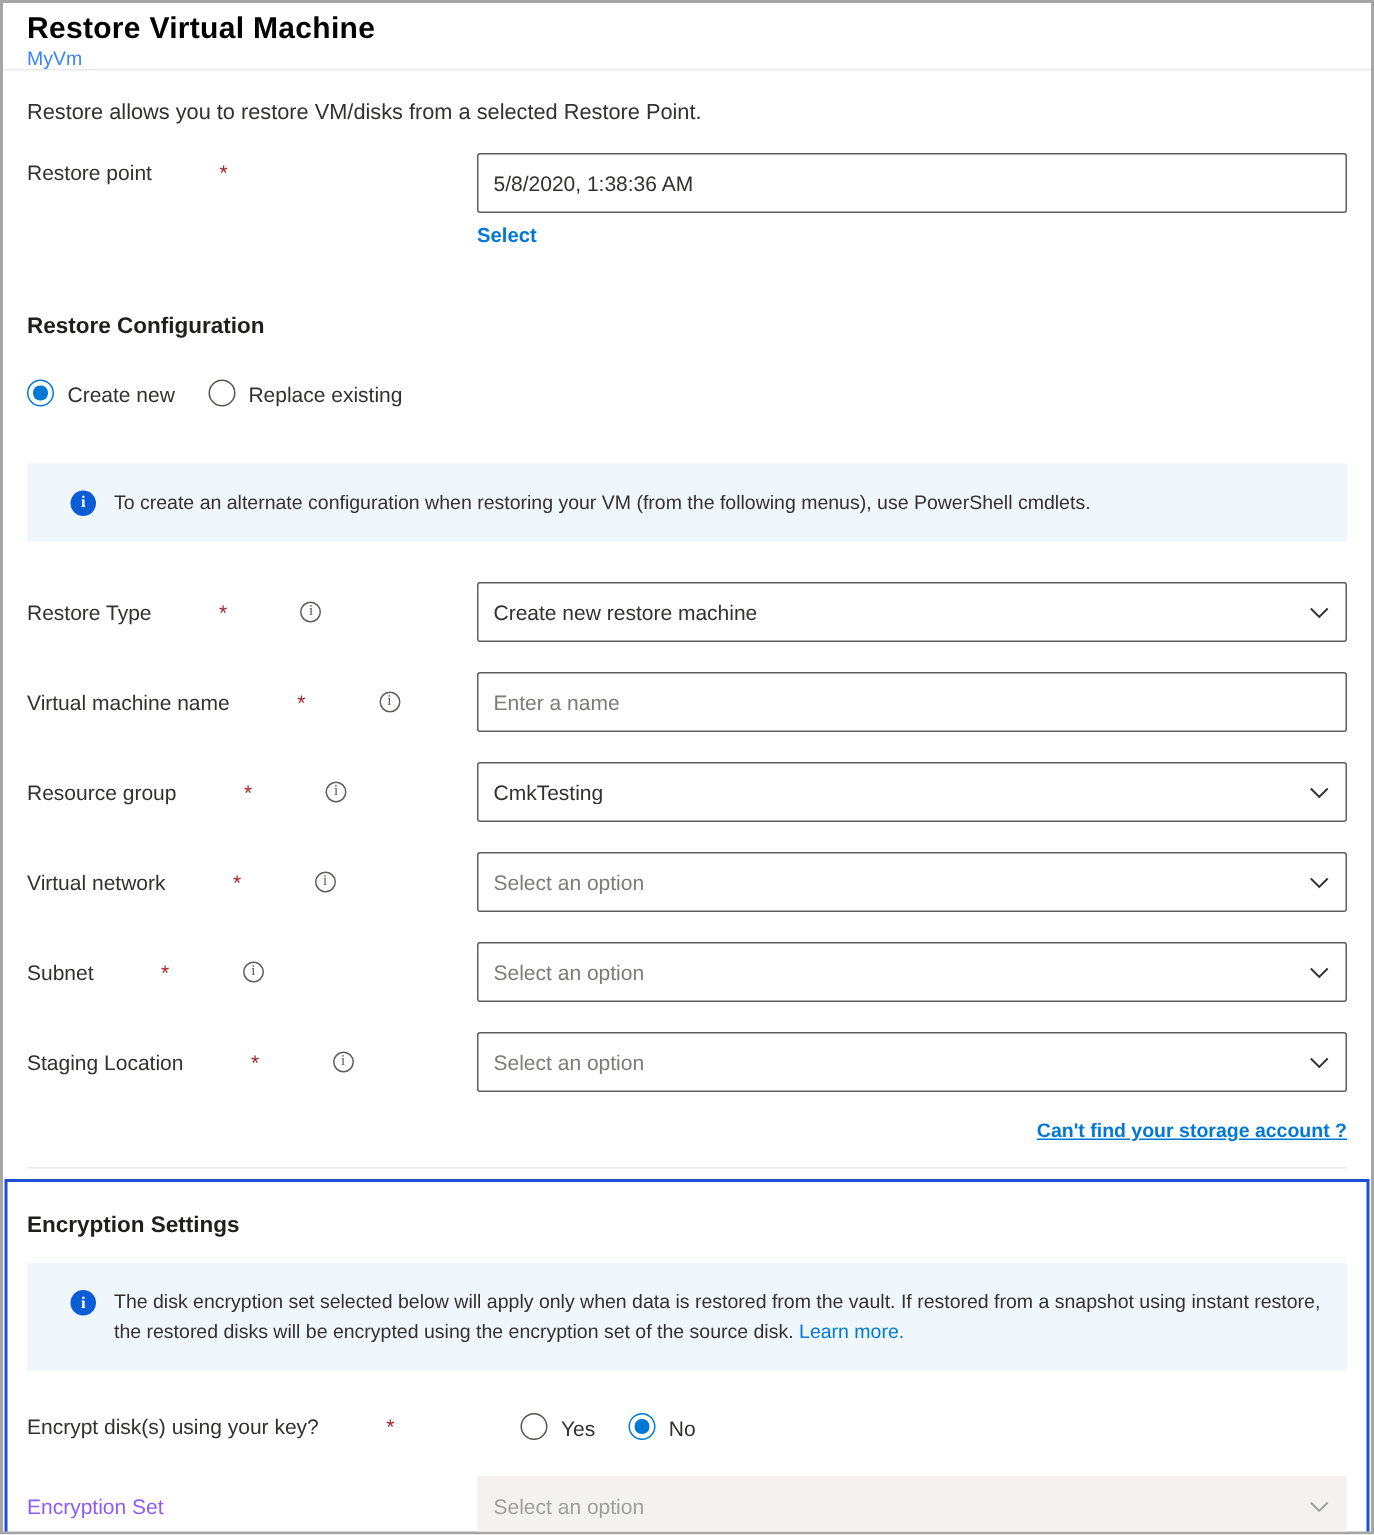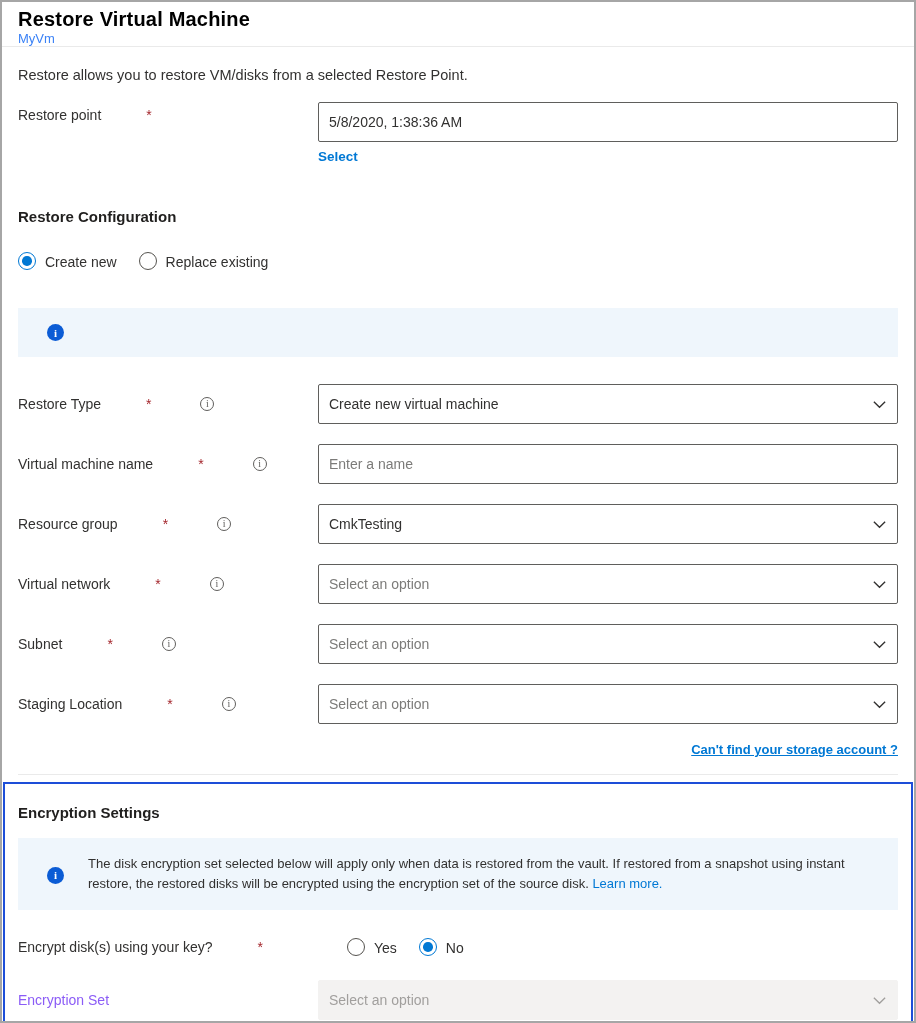--- a/index.html
+++ b/index.html
@@ -90,21 +90,21 @@
   .storage-link { text-decoration: underline; font-weight: 600; }
 
   .divider { border: 0; border-top: 1px solid #eaeaea; margin: 17px 0 0 0; }
 
   
   .encryption-section {
     margin: 7px 1px 0 1px;
     border: 2px solid #1d4ed8;
     padding: 20px 13px 11px 13px;
   }
-  .enc-banner { margin-top: 17px; padding: 16px 16px 16px 16px; align-items: center; gap: 12px; }
+  .enc-banner { margin-top: 17px; padding: 16px 16px 16px 16px; align-items: flex-start; }
   .enc-banner .info-badge { margin-top: 2px; }
   .enc-question-row { margin-top: 28px; margin-bottom: 0; }
   .enc-radio-group { display: flex; align-items: center; margin-top: 0; padding-left: 29px; }
   .enc-set-row { margin-top: 24px; margin-bottom: 0; }
   .disabled-label { color: #8b5cf6; }
 
   .bottom-divider { border: 0; border-top: 2px solid #d8d8d8; margin: 10px 0 0 0; }
 
   .footer { padding: 28px 16px 0 16px; }
   .restore-button {
@@ -146,33 +146,34 @@
         <span class="radio-label">Create new</span>
       </div>
       <div class="radio-option">
         <span class="radio-circle"></span>
         <span class="radio-label">Replace existing</span>
       </div>
     </div>
 
     <div class="info-banner banner-1">
       <span class="info-badge"></span>
+      <span>To create an alternate configuration when restoring your VM (from the following menus), use PowerShell cmdlets.</span>
     </div>
 
     <div class="form-block">
 
       <div class="field-row">
         <div class="field-label-col">
           <span>Restore Type</span>
           <span class="req">*</span>
           <span class="info-circle"></span>
         </div>
         <div class="field-control-col">
           <div class="dropdown">
-            <span class="dd-value">Create new virtual machine</span>
+            <span class="dd-value">Create new restore machine</span>
             <svg width="15" height="15" viewBox="0 0 16 16">
                 <path d="M2 5l6 6 6-6" fill="none" stroke="#323130" stroke-width="1.4"></path>
               </svg>
           </div>
         </div>
       </div>
 
       <div class="field-row">
         <div class="field-label-col">
           <span>Virtual machine name</span>

